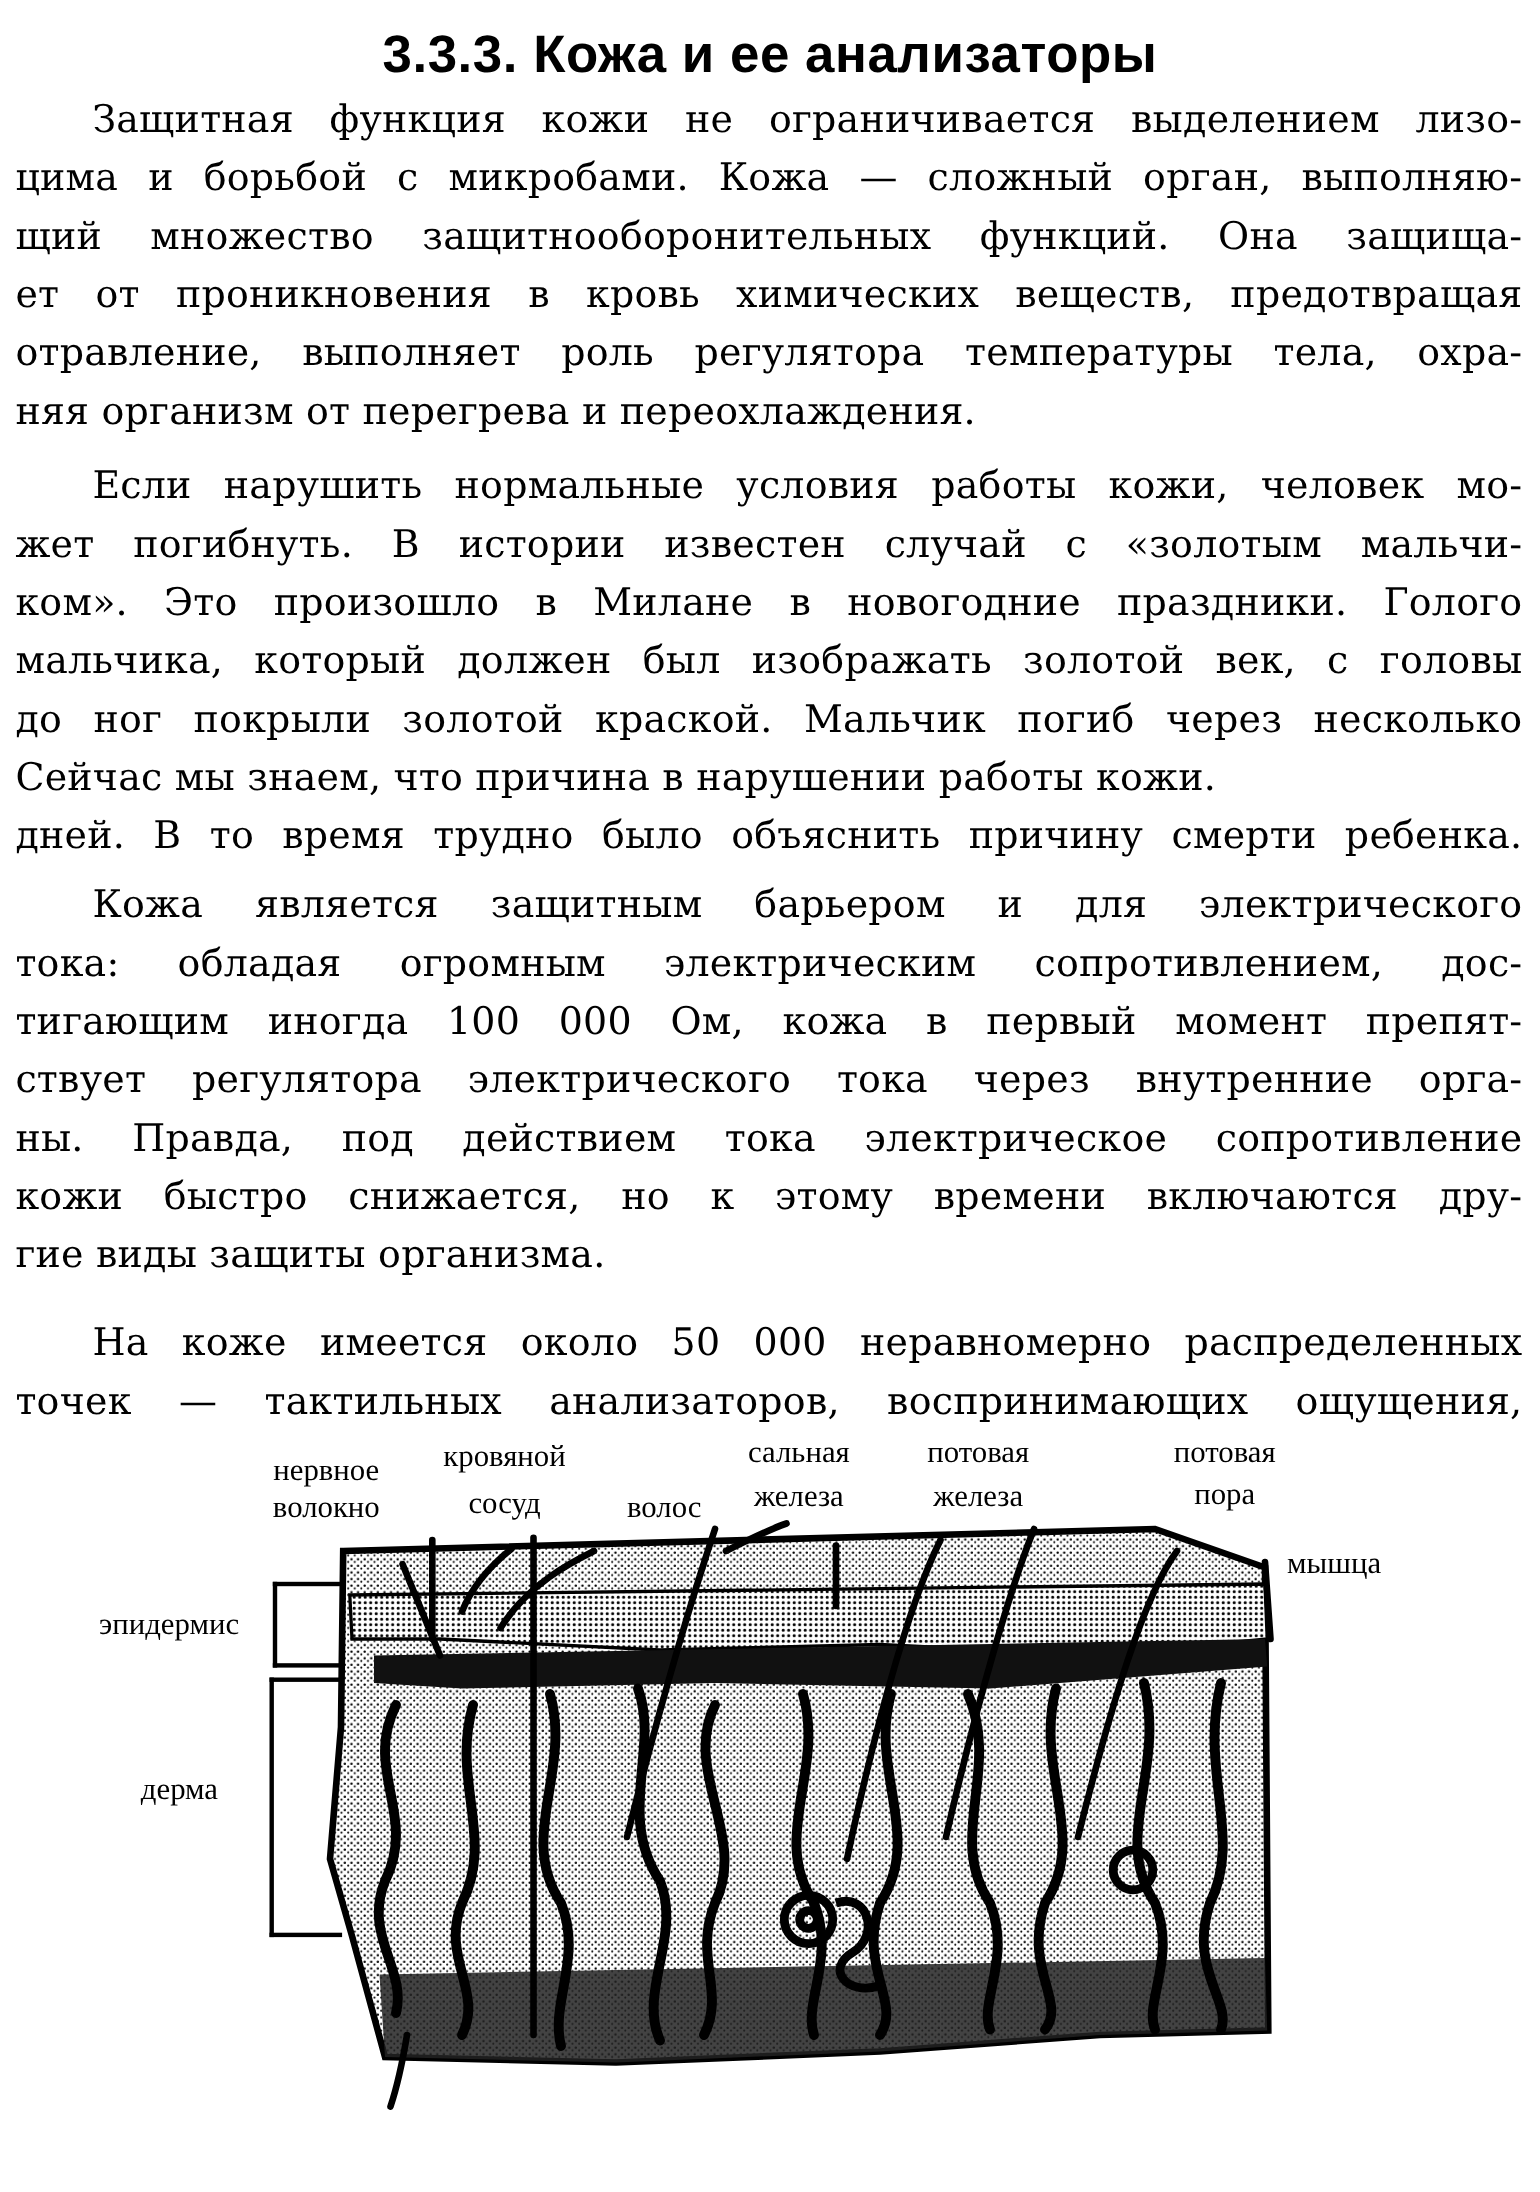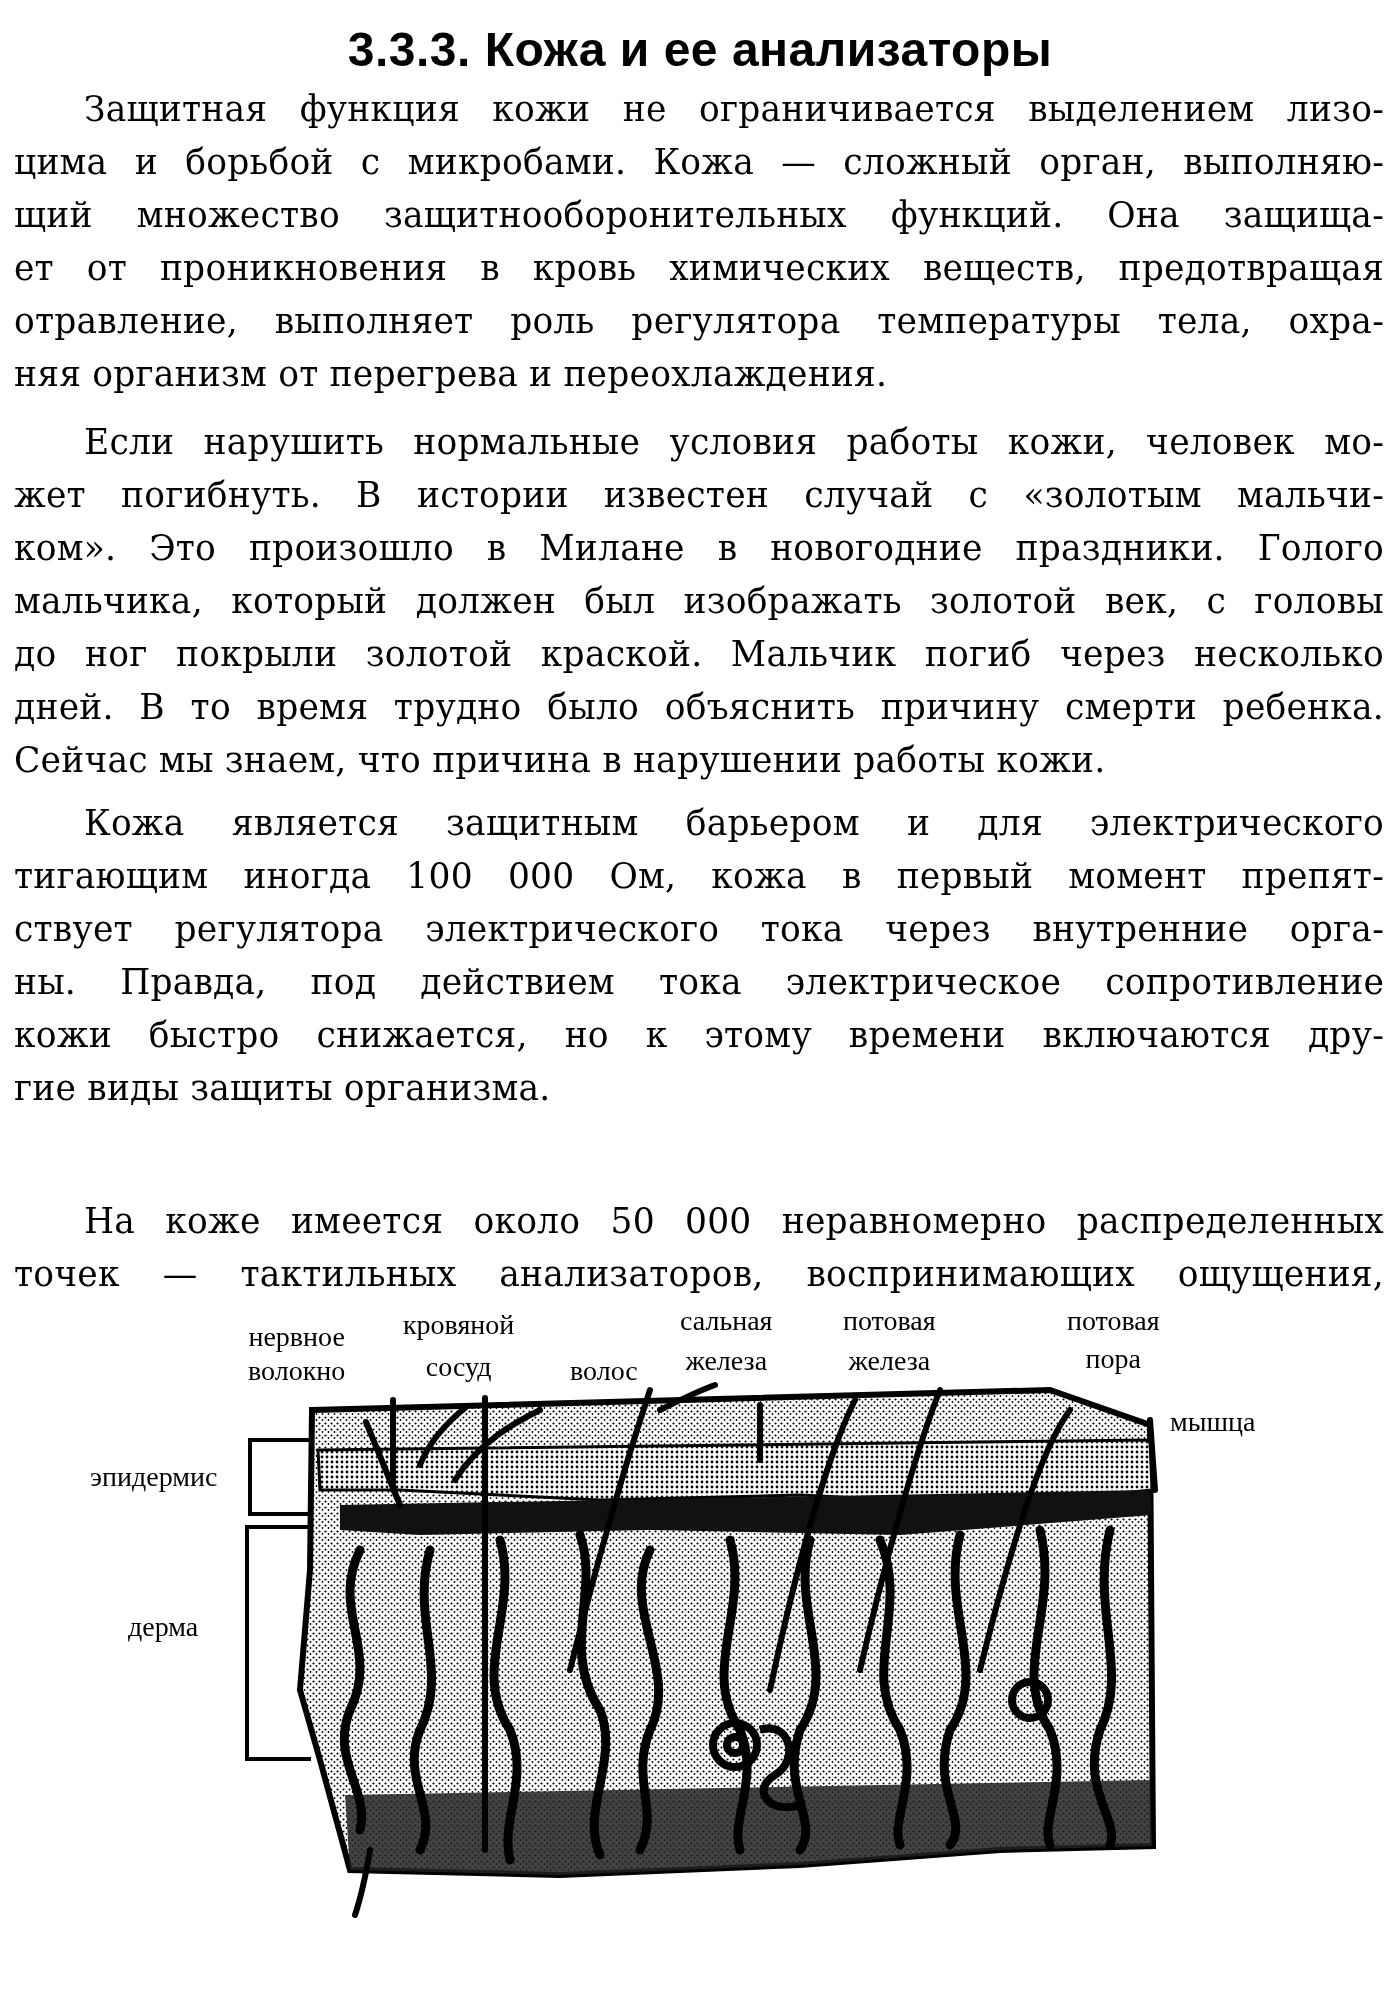--- a/index.html
+++ b/index.html
@@ -40,26 +40,27 @@
   <span class="line">отравление, выполняет роль регулятора температуры тела, охра-</span>
   <span class="line last">няя организм от перегрева и переохлаждения.</span>
 </div>
 
 <div class="para" style="top:416px;">
   <span class="line indent">Если нарушить нормальные условия работы кожи, человек мо-</span>
   <span class="line">жет погибнуть. В истории известен случай с «золотым мальчи-</span>
   <span class="line">ком». Это произошло в Милане в новогодние праздники. Голого</span>
   <span class="line">мальчика, который должен был изображать золотой век, с головы</span>
   <span class="line">до ног покрыли золотой краской. Мальчик погиб через несколько</span>
+  <span class="line last">Сейчас мы знаем, что причина в нарушении работы кожи.</span>
   <span class="line">дней. В то время трудно было объяснить причину смерти ребенка.</span>
-  <span class="line last">Сейчас мы знаем, что причина в нарушении работы кожи.</span>
 </div>
 
 <div class="para" style="top:797px;">
   <span class="line indent">Кожа является защитным барьером и для электрического</span>
+  <span class="line">тока: обладая огромным электрическим сопротивлением, дос-</span>
   <span class="line">тигающим иногда 100 000 Ом, кожа в первый момент препят-</span>
   <span class="line">ствует регулятора электрического тока через внутренние орга-</span>
   <span class="line">ны. Правда, под действием тока электрическое сопротивление</span>
   <span class="line">кожи быстро снижается, но к этому времени включаются дру-</span>
   <span class="line last">гие виды защиты организма.</span>
 </div>
 
 <div class="para" style="top:1195px;">
   <span class="line indent">На коже имеется около 50 000 неравномерно распределенных</span>
   <span class="line">точек — тактильных анализаторов, воспринимающих ощущения,</span>

